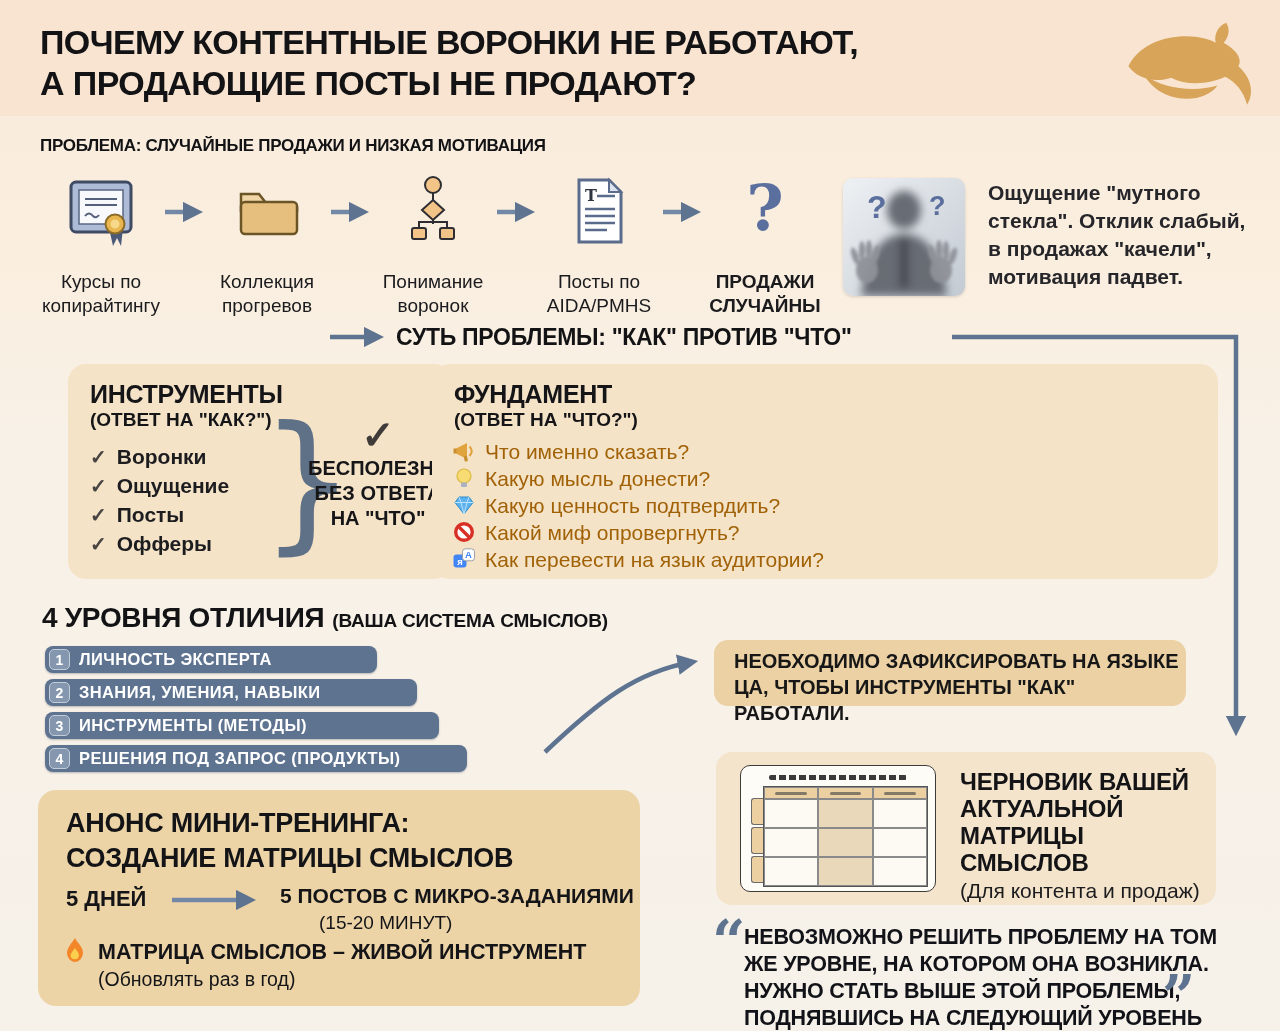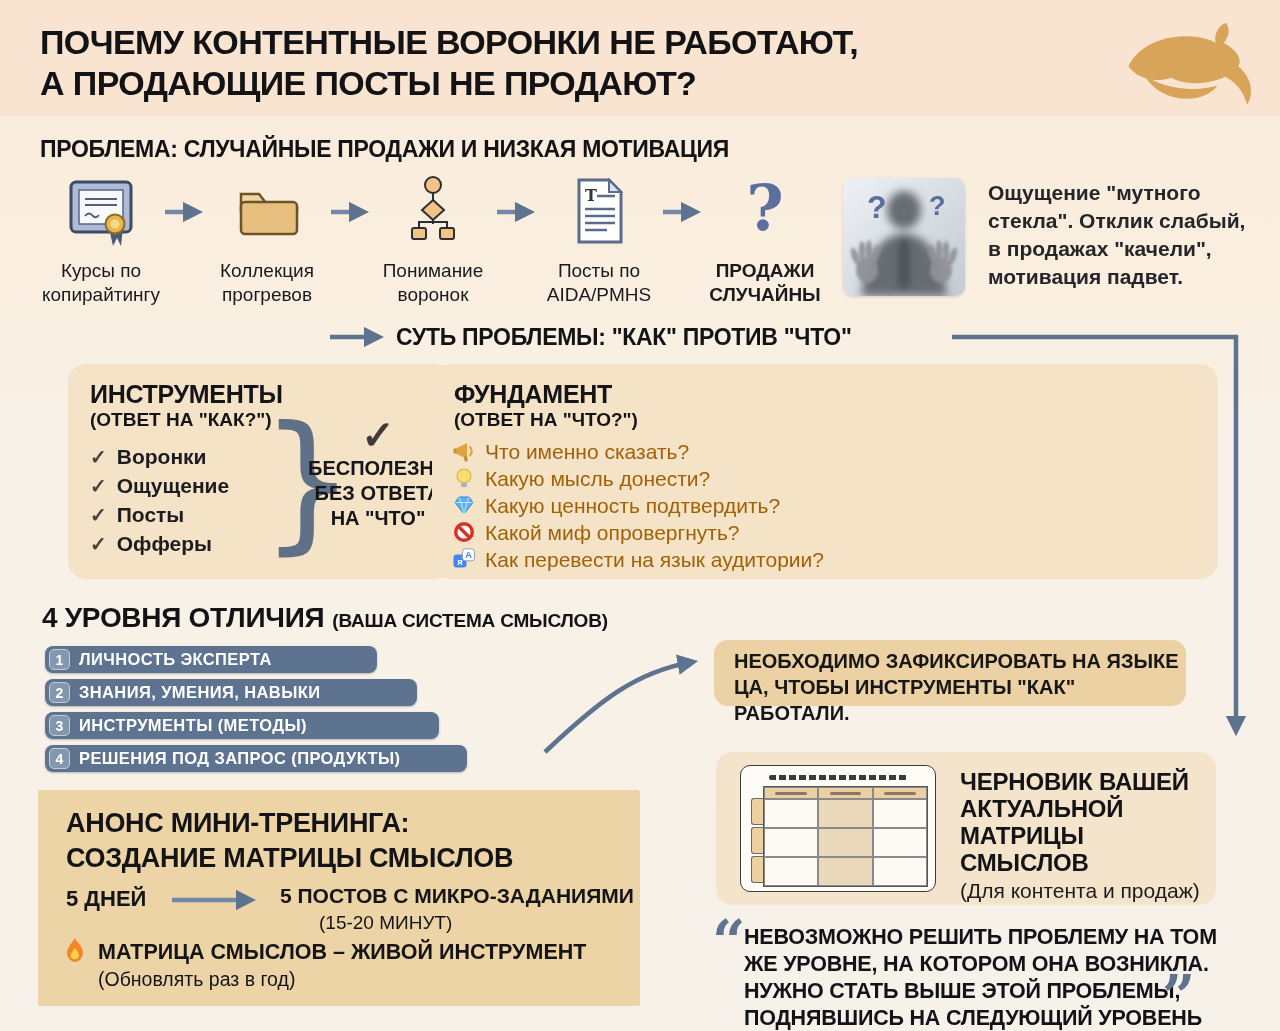--- a/index.html
+++ b/index.html
@@ -3,25 +3,25 @@
 <meta charset="utf-8">
 <style>
   html,body{margin:0;padding:0;background:#efe9df;}
   #page{position:relative;width:1280px;height:1031px;overflow:hidden;
     font-family:"Liberation Sans",sans-serif;color:#151518;
     background:linear-gradient(180deg,#fceede 0px,#f9ecdd 116px,#faeede 250px,#f8f1e7 430px,#f6f1e9 100%);}
   .abs{position:absolute;}
   .band{left:0;top:0;width:1280px;height:116px;background:#f8e4d0;}
   .main-title{left:40px;top:22px;font-size:34px;font-weight:bold;line-height:41px;letter-spacing:-0.6px;color:#131315;}
   .sec-head{font-weight:bold;color:#131315;letter-spacing:-0.3px;}
-  .prob-head{left:40px;top:136px;font-size:23px;}
+  .prob-head{left:40px;top:136px;font-size:17px;}
   .flow{left:36px;top:170px;width:800px;display:flex;align-items:flex-start;}
   .flow-item{width:130px;text-align:center;flex:0 0 auto;}
   .flow-ico{height:82px;display:flex;align-items:center;justify-content:center;}
-  .flow-lbl{font-size:19px;line-height:24px;margin-top:7px;color:#1b1b1e;}
+  .flow-lbl{font-size:19px;line-height:24px;margin-top:18px;color:#1b1b1e;}
   .flow-lbl.bold{font-weight:bold;}
   .flow-arrow{flex:0 0 auto;margin:30px -5px 0 -5px;}
   .photo{left:843px;top:178px;width:122px;height:118px;border-radius:10px;overflow:hidden;box-shadow:0 1px 3px rgba(0,0,0,.15);}
   .side-note{left:988px;top:179px;font-size:21px;font-weight:600;line-height:28px;color:#26262a;}
   .essence-title{left:396px;top:324px;font-size:23px;}
   .tanbox{background:#f5e3c8;border-radius:18px;}
   .box-tools{left:38px;top:364px;width:384px;height:215px;margin-left:30px;}
   .box-found{left:432px;top:364px;width:786px;height:215px;}
   .boxpad{position:absolute;left:22px;top:16px;}
   .box-title{font-size:25px;font-weight:bold;letter-spacing:-0.3px;line-height:28px;}
@@ -54,21 +54,21 @@
   .m-tab{height:27px;background:#edd0a2;border:1px solid #6b6b6b;border-right:none;border-radius:3px 0 0 3px;margin-bottom:2px;box-sizing:border-box;}
   .m-grid{width:163px;display:grid;grid-template-columns:1fr 1fr 1fr;grid-template-rows:12px 29px 29px 29px;border:1px solid #555;}
   .m-cell{border:0.5px solid #8a8a8a;box-sizing:border-box;}
   .m-h{background:#edd0a2;display:flex;align-items:center;justify-content:center;}
   .m-h i{display:block;width:60%;height:3px;background:#4a4a4a;border-radius:2px;opacity:.65;}
   .m-c{background:#fdfaf3;}
   .m-mid{background:#ead8bb;}
   .draft{position:absolute;left:244px;top:16px;}
   .draft-line{font-size:24px;font-weight:bold;line-height:27px;color:#141417;letter-spacing:-0.2px;}
   .draft-note{font-size:21px;font-weight:500;margin-top:3px;color:#1c1c1f;}
-  .annbox{left:38px;top:790px;width:602px;height:216px;background:#ecd4a7;border-radius:2px;}
+  .annbox{left:38px;top:790px;width:602px;height:216px;background:#ecd4a7;border-radius:18px;}
   .ann-title{position:absolute;left:28px;top:16px;font-size:27px;font-weight:bold;line-height:35px;letter-spacing:-0.3px;color:#141417;}
   .ann-days{position:absolute;left:28px;top:96px;font-size:22px;font-weight:bold;}
   .ann-arrow{position:absolute;left:128px;top:98px;}
   .ann-posts{position:absolute;left:242px;top:94px;font-size:21px;font-weight:bold;}
   .ann-posts-note{position:absolute;left:242px;top:122px;font-size:19px;font-weight:500;margin-left:39px;}
   .ann-fire{position:absolute;left:24px;top:146px;width:26px;height:30px;}
   .ann-tool{position:absolute;left:60px;top:150px;font-size:21.5px;font-weight:bold;}
   .ann-tool-note{position:absolute;left:60px;top:178px;font-size:19.5px;font-weight:500;}
   .quote{left:744px;top:924px;}
   .q-line{font-size:21.5px;font-weight:bold;line-height:27px;color:#121319;letter-spacing:-0.2px;}

